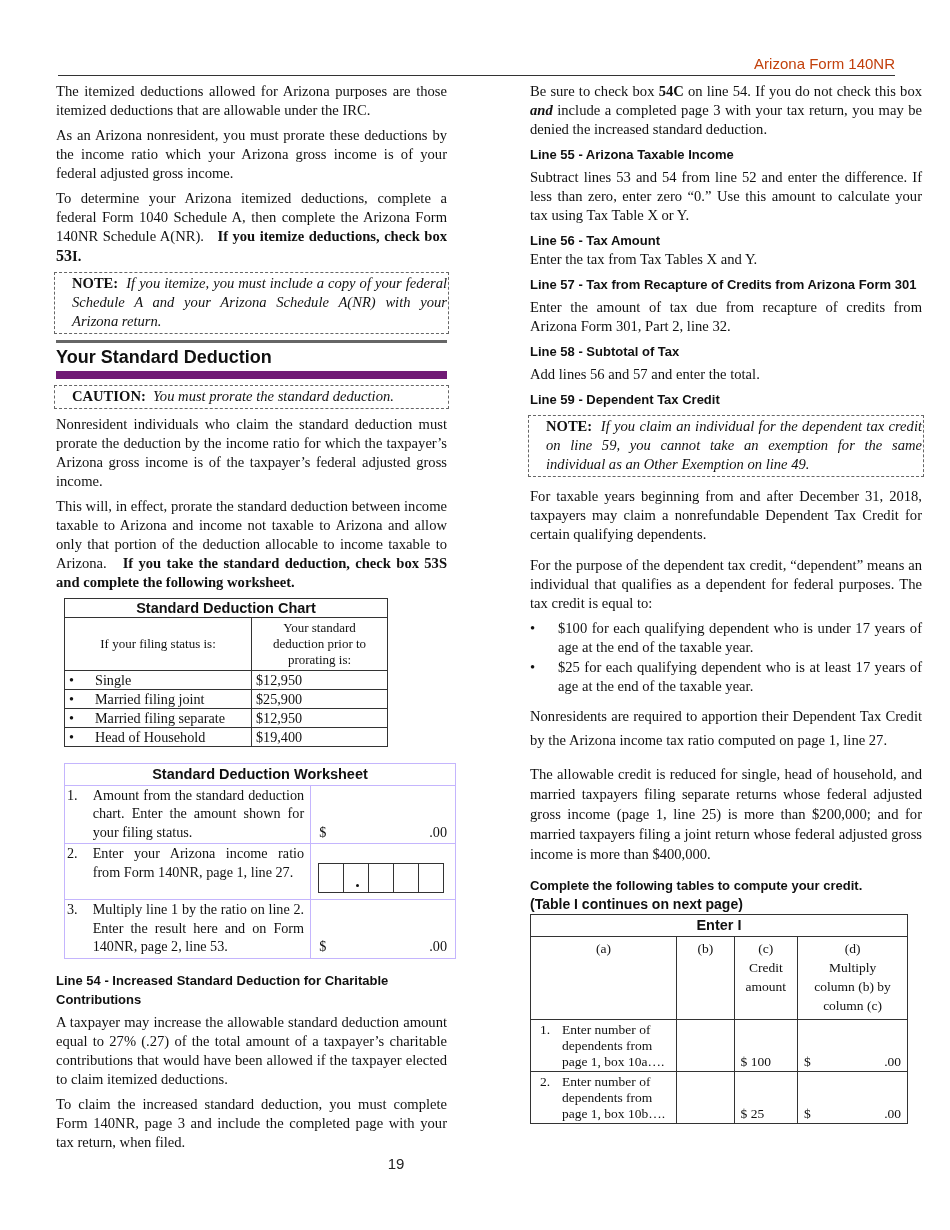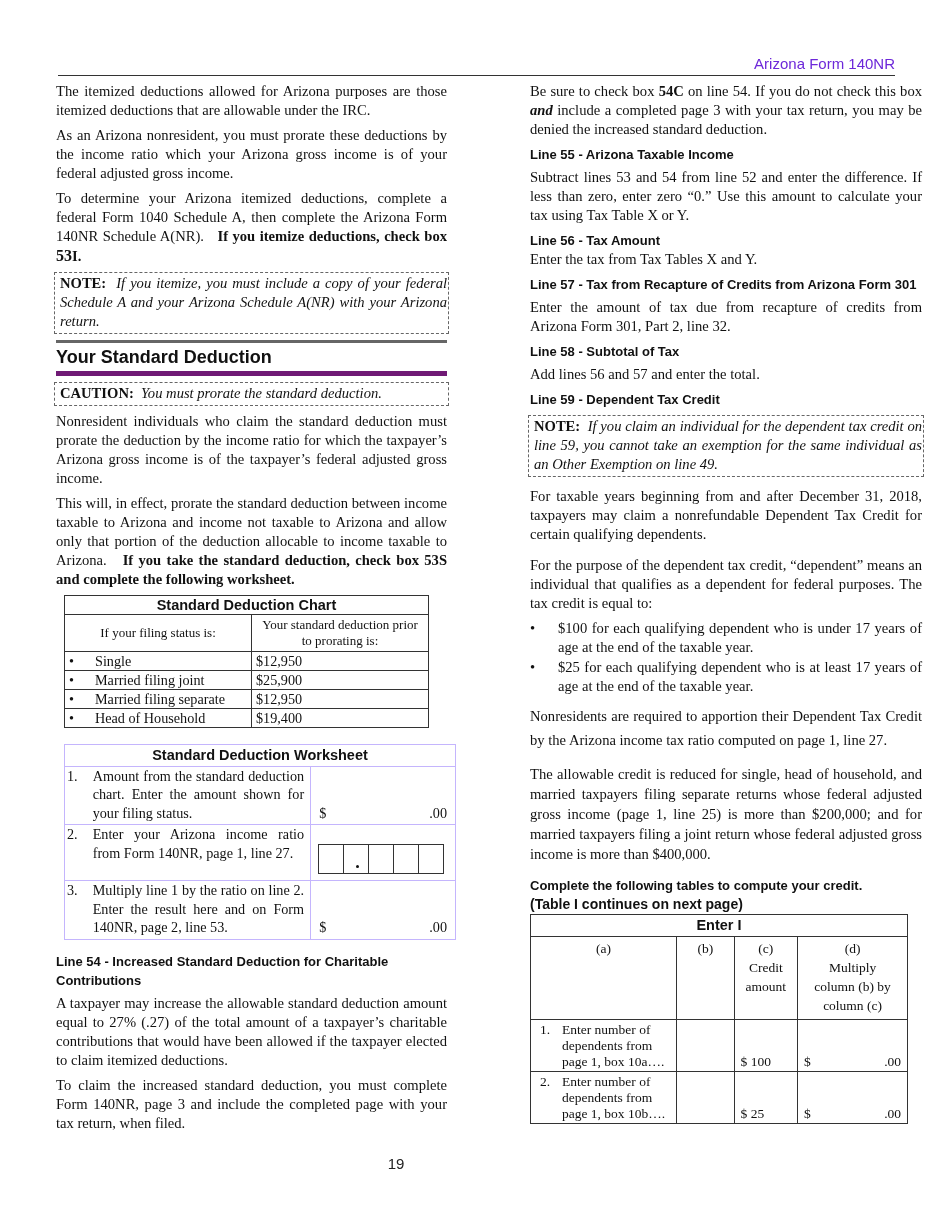--- a/index.html
+++ b/index.html
@@ -1,34 +1,34 @@
 <!DOCTYPE html>
 <html><head>
   <meta charset="utf-8">
   <style>
     html, body { margin: 0; padding: 0; background: #ffffff; }
     body { width: 950px; height: 1230px; position: relative; overflow: hidden; color: #111; }
     .page { position: absolute; left: 0; top: 0; width: 950px; height: 1230px; }
     .hdr { position: absolute; left: 58px; top: 55px; width: 837px; text-align: right;
-           font-family: "Liberation Sans", sans-serif; font-size: 15px; color: #6d28d9; }
+           font-family: "Liberation Sans", sans-serif; font-size: 15px; color: #c2410c; }
     .hdr-rule { position: absolute; left: 58px; top: 75px; width: 837px; height: 1px; background: #333; }
     .col { position: absolute; top: 82px; font-family: "Liberation Serif", serif; font-size: 14.6px; line-height: 19px; }
     .col-left { left: 56px; width: 391px; }
     .col-right { left: 530px; width: 392px; }
     p { margin: 0 0 6px 0; text-align: justify; }
     .b { font-weight: bold; }
     .i { font-style: italic; }
     .sm { font-size: 16px; }
-    .note { border: 1px dashed #666; padding: 1px 0 2px 4px; margin: 2px -2px 6px -2px; text-align: justify; }
+    .note { border: 1px dashed #666; padding: 1px 0 2px 16px; margin: 2px -2px 6px -2px; text-align: justify; }
     .note p { margin: 0; padding: 0 1px; }
     .sec-title { font-family: "Liberation Sans", sans-serif; font-weight: bold; font-size: 18px;
-                 border-top: 3px solid #666; border-bottom: 5px solid #701a75; padding: 3px 0 3px 0; margin: 4px 0 6px 0; line-height: 22px; }
+                 border-top: 3px solid #666; border-bottom: 8px solid #701a75; padding: 3px 0 3px 0; margin: 4px 0 6px 0; line-height: 22px; }
     .h { font-family: "Liberation Sans", sans-serif; font-weight: bold; font-size: 13px; line-height: 19px; margin: 0 0 4px 0; }
     table { border-collapse: collapse; }
-    .chart { width: 365px; margin: 6px 0 0 8px; font-size: 14.2px; }
+    .chart { width: 324px; margin: 6px 0 0 8px; font-size: 14.2px; }
     .chart td, .chart th { border: 1px solid #333; padding: 0 4px; line-height: 18px; }
     .chart .title { font-family: "Liberation Sans", sans-serif; font-weight: bold; font-size: 14.5px; text-align: center; }
     .chart .colh { font-weight: normal; font-size: 13px; text-align: center; line-height: 16px; padding: 2px 4px; }
     .chart .bul { display: inline-block; width: 26px; }
     .chart .amt { text-align: left; }
     .ws { width: 392px; margin: 16px 0 0 8px; font-size: 14.2px; }
     .ws td { border: 1px solid #c4b5fd; vertical-align: top; line-height: 18.5px; }
     .ws .title { font-family: "Liberation Sans", sans-serif; font-weight: bold; font-size: 14.5px; text-align: center; }
     .ws .num { width: 22px; padding: 0 0 0 2px; border-right: none; }
     .ws .txt { width: 216px; border-left: none; text-align: justify; padding: 0 6px 2px 4px; }

